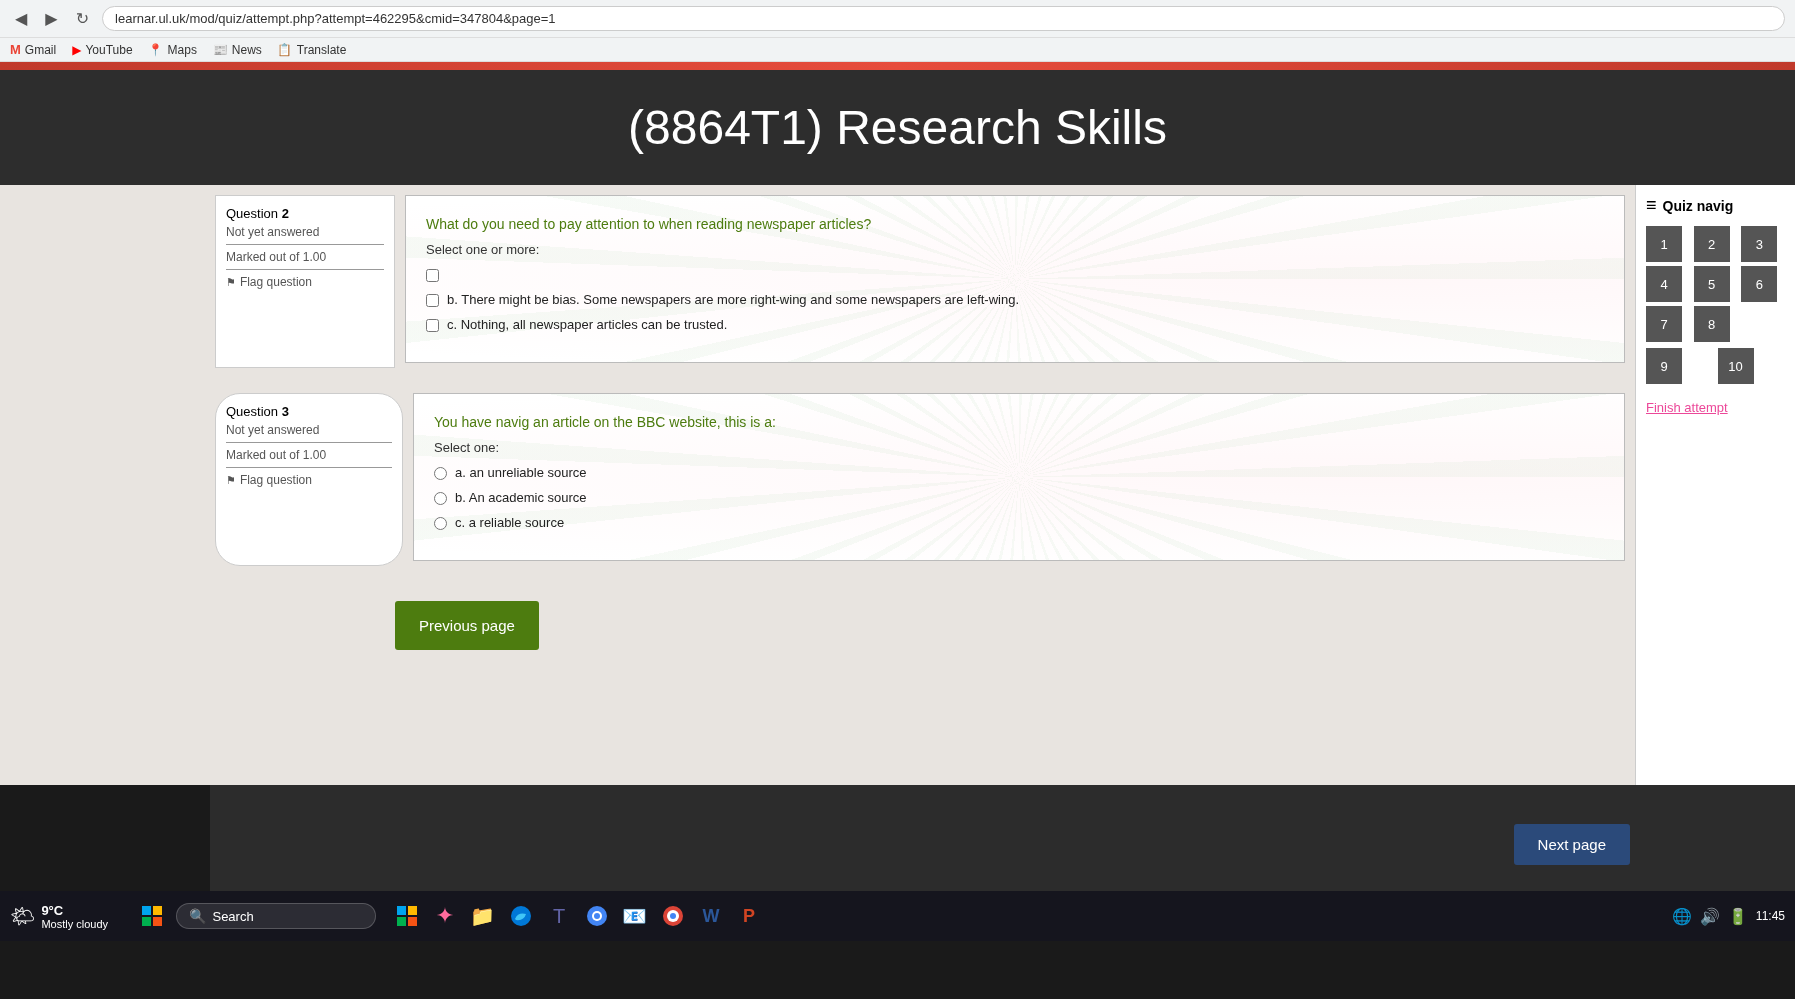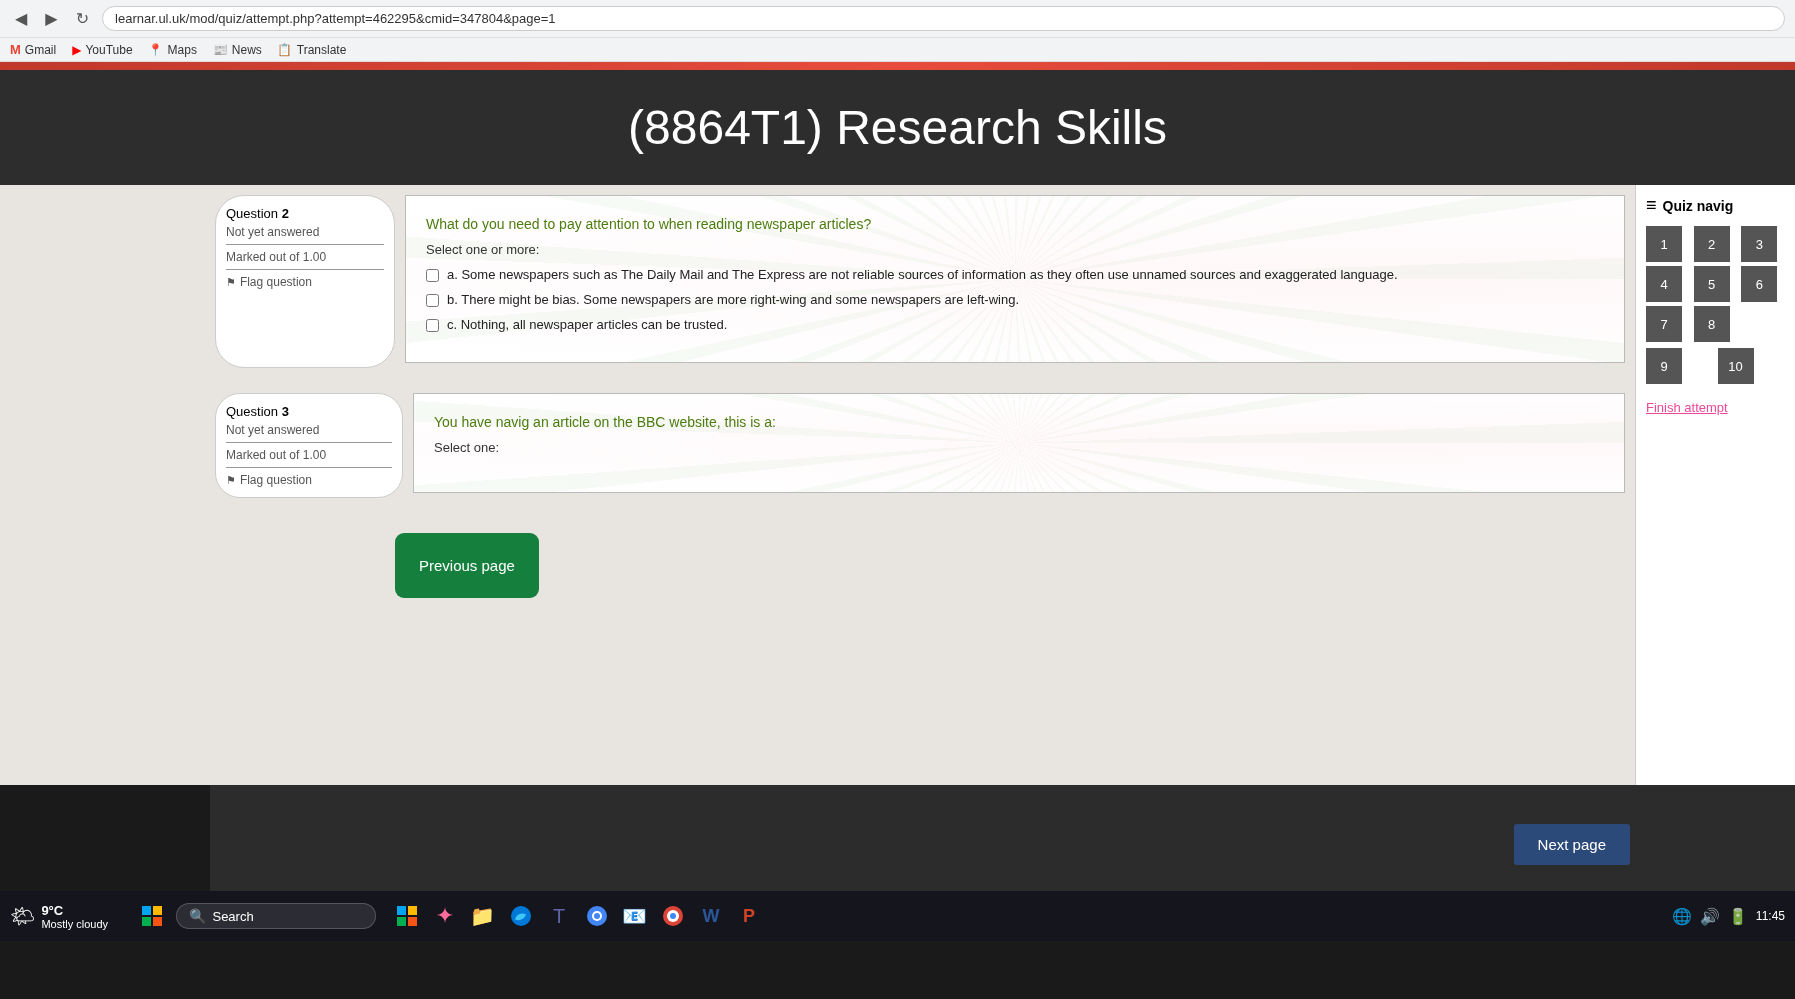--- a/index.html
+++ b/index.html
@@ -94,22 +94,22 @@
       display: flex; align-items: center; gap: 6px;
     }
     .nav-grid { display: grid; grid-template-columns: repeat(3, 1fr); gap: 4px; margin-bottom: 6px; }
     .nav-grid-row { display: grid; grid-template-columns: repeat(2, 1fr); gap: 4px; }
     .nav-num {
       width: 36px; height: 36px; display: flex; align-items: center; justify-content: center;
       border: 1px solid #555; font-size: 13px; cursor: pointer; background: #555; color: white;
     }
     .finish-attempt { font-size: 13px; color: #ec4899; margin-top: 16px; cursor: pointer; text-decoration: underline; }
     .btn-prev {
-      background: #15803d; color: white; border: none; padding: 24px 24px;
-      font-size: 15px; cursor: pointer; border-radius: 9px;
+      background: #4d7c0f; color: white; border: none; padding: 16px 24px;
+      font-size: 15px; cursor: pointer; border-radius: 3px;
     }
     .btn-next {
       background: #2b4a7a; color: white; border: none; padding: 12px 24px;
       font-size: 15px; cursor: pointer; border-radius: 3px;
       position: absolute; right: 180px; bottom: 120px;
     }
 
     
     .taskbar {
       position: absolute; bottom: 0; left: 0; right: 0; height: 50px;
@@ -185,40 +185,39 @@
   <div class="aru-logo">aru</div>
 
   <div class="quiz-main">
 
     <div style="display:flex; flex:1; padding: 10px 10px 10px 215px;">
 
       <div style="flex:1;">
 
         <div style="display:flex; margin-bottom:15px;">
 
-          <div class="question-info-box" style="width:180px; margin-right:10px; flex-shrink:0;border-radius:29px;">
+          <div class="question-info-box" style="width:180px; margin-right:10px; flex-shrink:0;">
             <div class="q-number">Question <strong>2</strong></div>
             <div class="q-status">Not yet answered</div>
             <div class="separator-line"></div>
             <div class="q-marked">Marked out of 1.00</div>
             <div class="separator-line"></div>
             <div class="q-flag">
               <span class="flag-icon">⚑</span>
               <span>Flag question</span>
             </div>
           </div>
 
           <div class="question-box" style="flex:1;">
             <div class="question-box-bg"></div>
             <p class="q-text">What do you need to pay attention to when reading newspaper articles?</p>
             <p class="q-select-label">Select one or more:</p>
             <div class="q-options">
               <div class="q-option">
                 <input type="checkbox" style="">
-                <label>a. Some newspapers such as The Daily Mail and The Express are not reliable sources of information as they often use unnamed sources and exaggerated language.</label>
               </div>
               <div class="q-option">
                 <input type="checkbox" style="">
                 <label>b. There might be bias. Some newspapers are more right-wing and some newspapers are left-wing.</label>
               </div>
               <div class="q-option">
                 <input type="checkbox" style="">
                 <label>c. Nothing, all newspaper articles can be trusted.</label>
               </div>
             </div>
@@ -236,20 +235,34 @@
             <div class="q-flag">
               <span class="flag-icon">⚑</span>
               <span>Flag question</span>
             </div>
           </div>
 
           <div class="question-box" style="flex:1;">
             <div class="question-box-bg"></div>
             <p class="q-text">You have navig an article on the BBC website, this is a:</p>
             <p class="q-select-label">Select one:</p>
+            <div class="q-options">
+              <div class="q-option">
+                <input type="radio" name="q3" style="">
+                <label>a. an unreliable source</label>
+              </div>
+              <div class="q-option">
+                <input type="radio" name="q3" style="">
+                <label>b. An academic source</label>
+              </div>
+              <div class="q-option">
+                <input type="radio" name="q3" style="">
+                <label>c. a reliable source</label>
+              </div>
+            </div>
           </div>
         </div>
 
         <div style="display:flex; justify-content:space-between; padding: 10px 0 10px 180px;">
           <button class="btn-prev">Previous page</button>
         </div>
 
       </div>
     </div>
 

